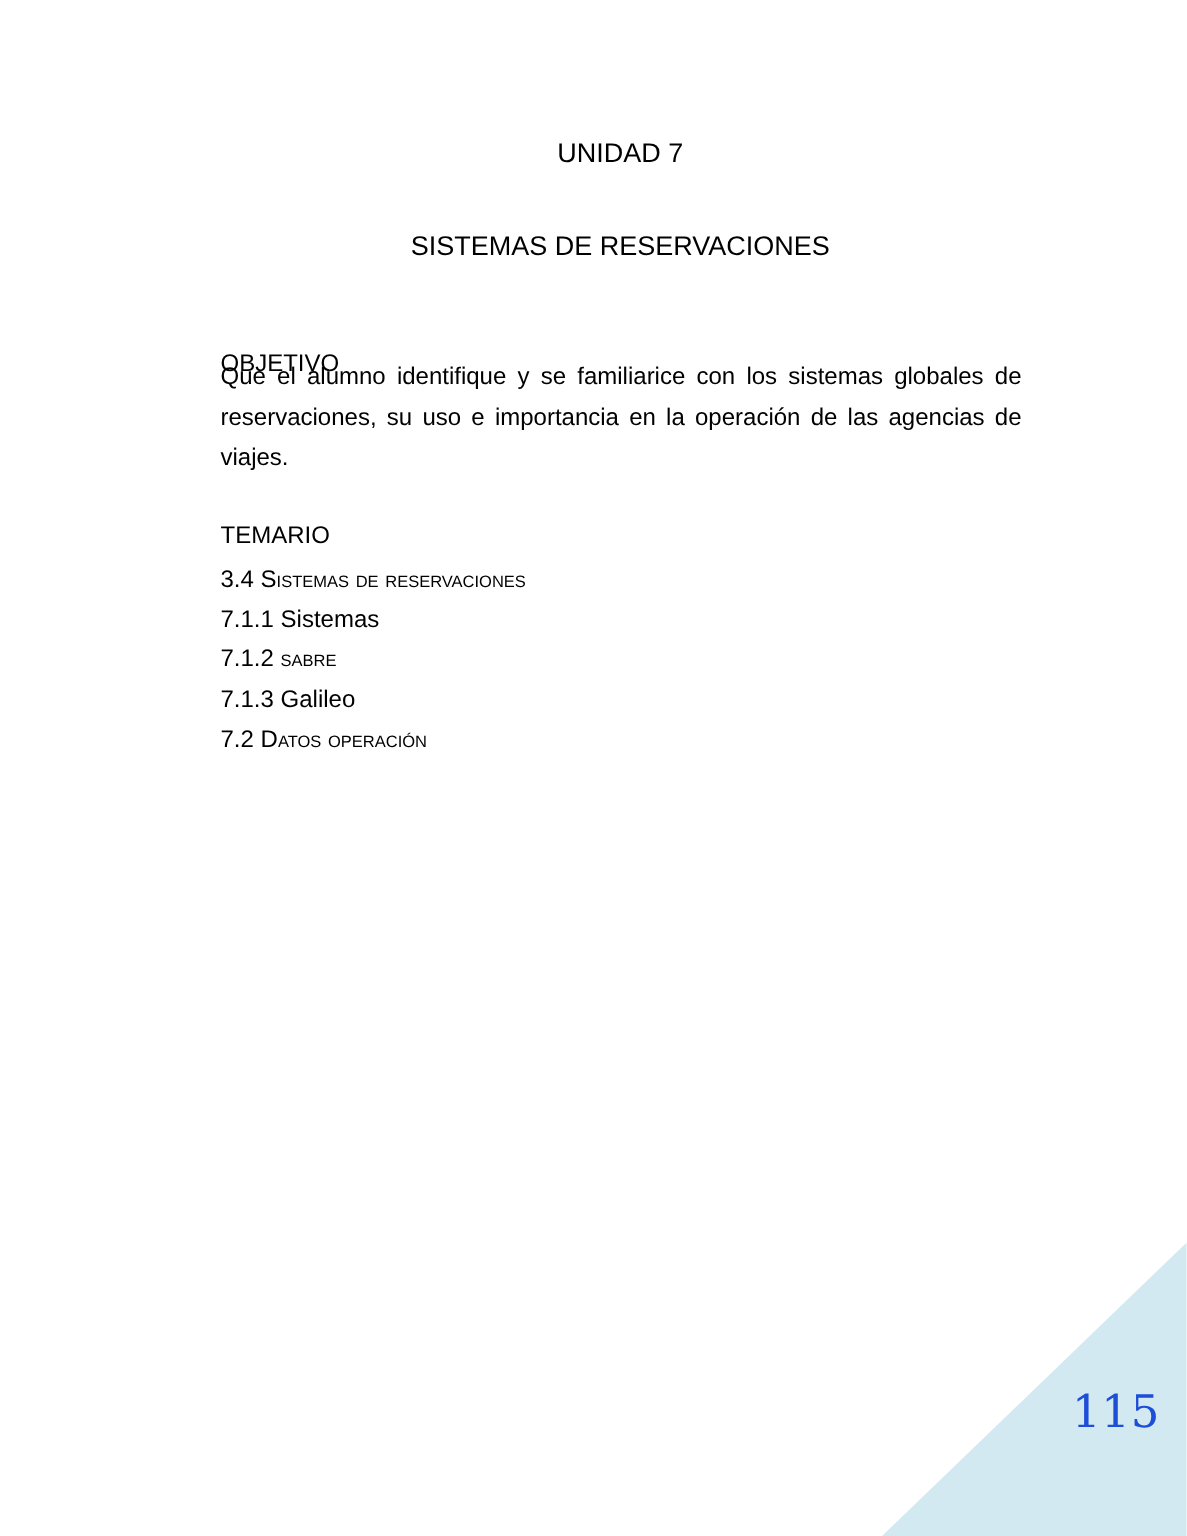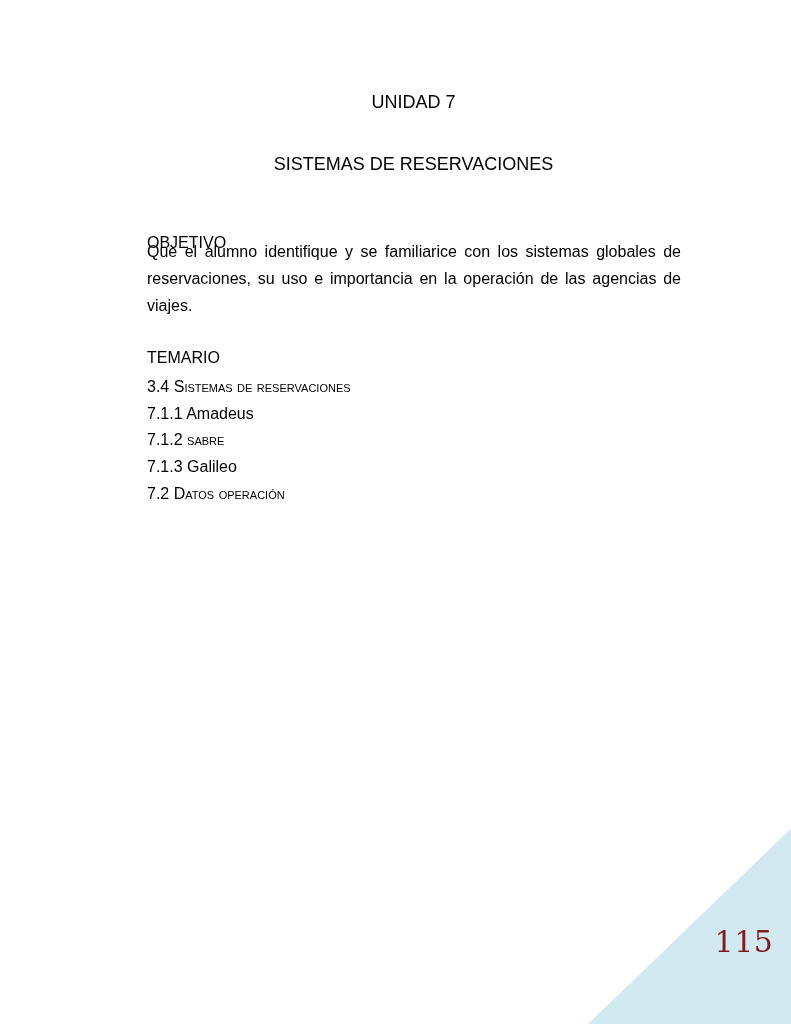--- a/index.html
+++ b/index.html
@@ -26,21 +26,21 @@
     #syllabus .section-label { line-height: 22px; margin-bottom: 5px; }
     .toc-item { line-height: 26.7px; height: 26.7px; white-space: nowrap; }
     .sc { font-variant: small-caps; }
     .corner-triangle {
       position: absolute; right: 0; bottom: 0; width: 219px; height: 211px;
     }
     .corner-triangle svg { display: block; }
     .page-number {
       position: absolute; left: 714px; top: 924px; width: 60px; text-align: center;
       font-family: "DejaVu Serif", "Liberation Serif", serif;
-      font-size: 30px; line-height: 36px; color: #7f1d1d; letter-spacing: 0.5px;
+      font-size: 30px; line-height: 36px; color: #1d4ed8; letter-spacing: 0.5px;
     }
   </style>
 </head>
 <body>
 
 <div class="page">
 
   <div class="heading" id="unit-title">UNIDAD 7</div>
   <div class="heading" id="unit-subtitle">SISTEMAS DE RESERVACIONES</div>
 
@@ -49,21 +49,21 @@
 
   <div class="block" id="syllabus">
     <div class="section-label">TEMARIO</div>
 
     <div class="toc-item">
       <span>3.4</span>
       <span class="sc">Sistemas de reservaciones</span>
     </div>
     <div class="toc-item">
       <span>7.1.1</span>
-      <span>Amadeus</span>
+      <span>Sistemas</span>
     </div>
     <div class="toc-item">
       <span>7.1.2</span>
       <span class="sc">sabre</span>
     </div>
     <div class="toc-item">
       <span>7.1.3</span>
       <span>Galileo</span>
     </div>
     <div class="toc-item">

